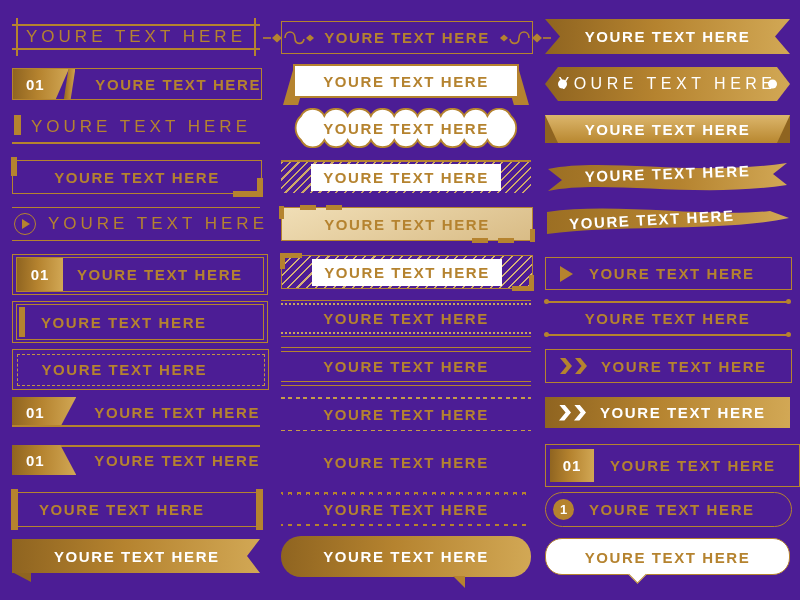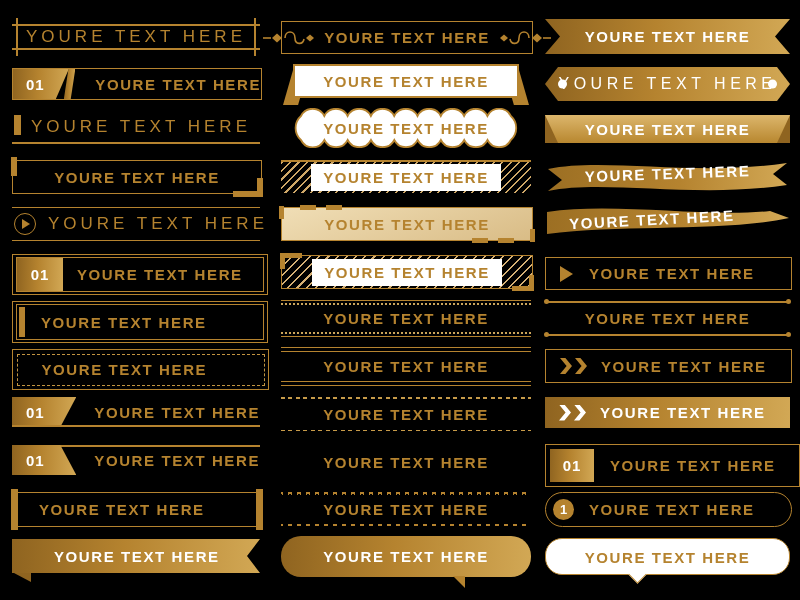--- a/index.html
+++ b/index.html
@@ -1,16 +1,16 @@
 <!DOCTYPE html>
 <html style="--gold: #B5832F; --gold-deep: #8F6420; --gold-light: #D2A855; --tan-light: #F0DEB6; --tan-dark: #D9BC86; --wm: #D9D9D9;"><head>
 <meta charset="utf-8">
 <style>
   html,body{margin:0;padding:0;background:#fff;}
-  .canvas{position:relative;width:800px;height:600px;background:#000000;overflow:hidden;
+  .canvas{position:relative;width:800px;height:600px;background:#4c1d95;overflow:hidden;
           font-family:"Liberation Sans",sans-serif;}
   :root{--gold:#B5832F;--gold-deep:#8F6420;--gold-light:#D2A855;
         --tan-light:#F0DEB6;--tan-dark:#D9BC86;--wm:#D9D9D9;}
 
   .cell{position:absolute;display:flex;align-items:center;justify-content:center;}
   .left{justify-content:flex-start;}
   .tb{font-weight:700;font-size:15px;letter-spacing:1.6px;color:var(--gold);white-space:nowrap;}
   .tt{font-weight:400;font-size:17px;letter-spacing:4px;color:var(--gold);white-space:nowrap;}
   .tw{color:#fff;}
   .grad{background:linear-gradient(92deg,var(--gold-deep) 0%,var(--gold) 45%,var(--gold-light) 100%);}

